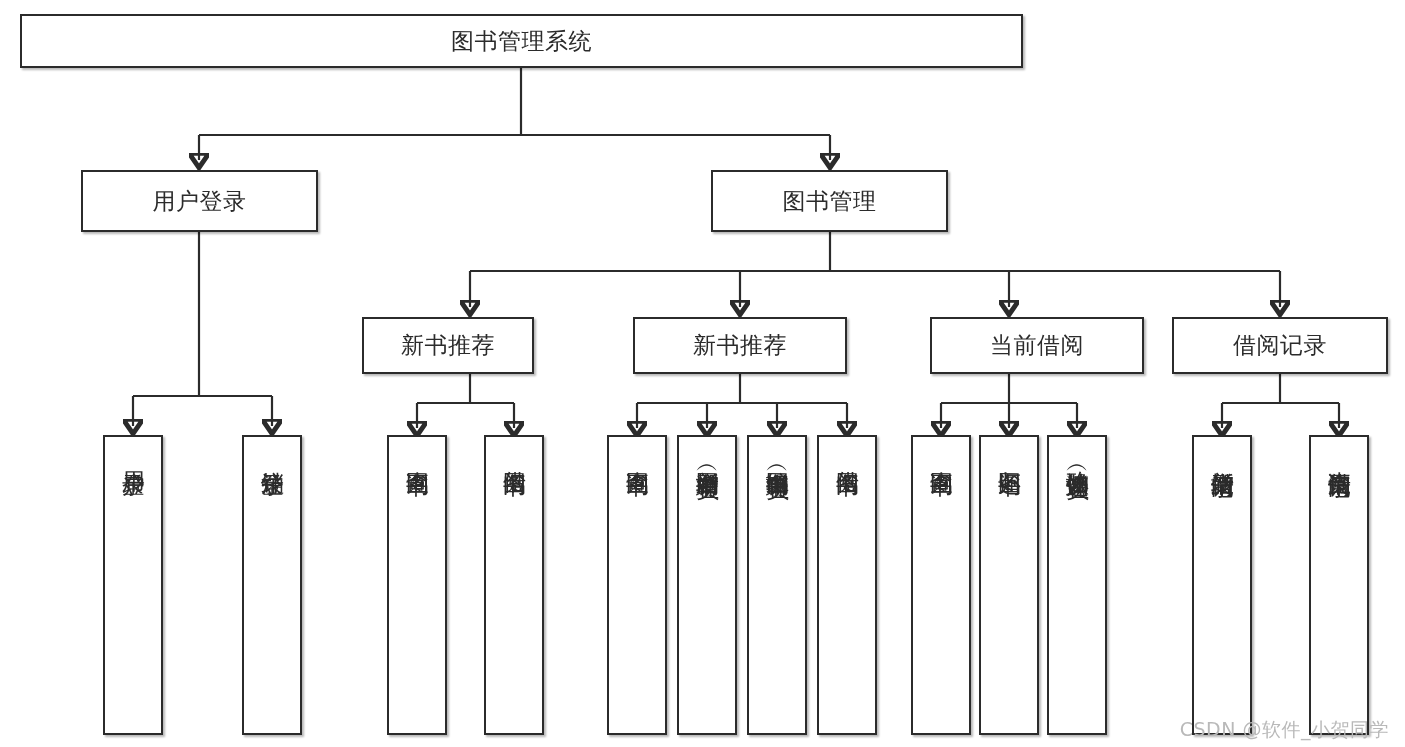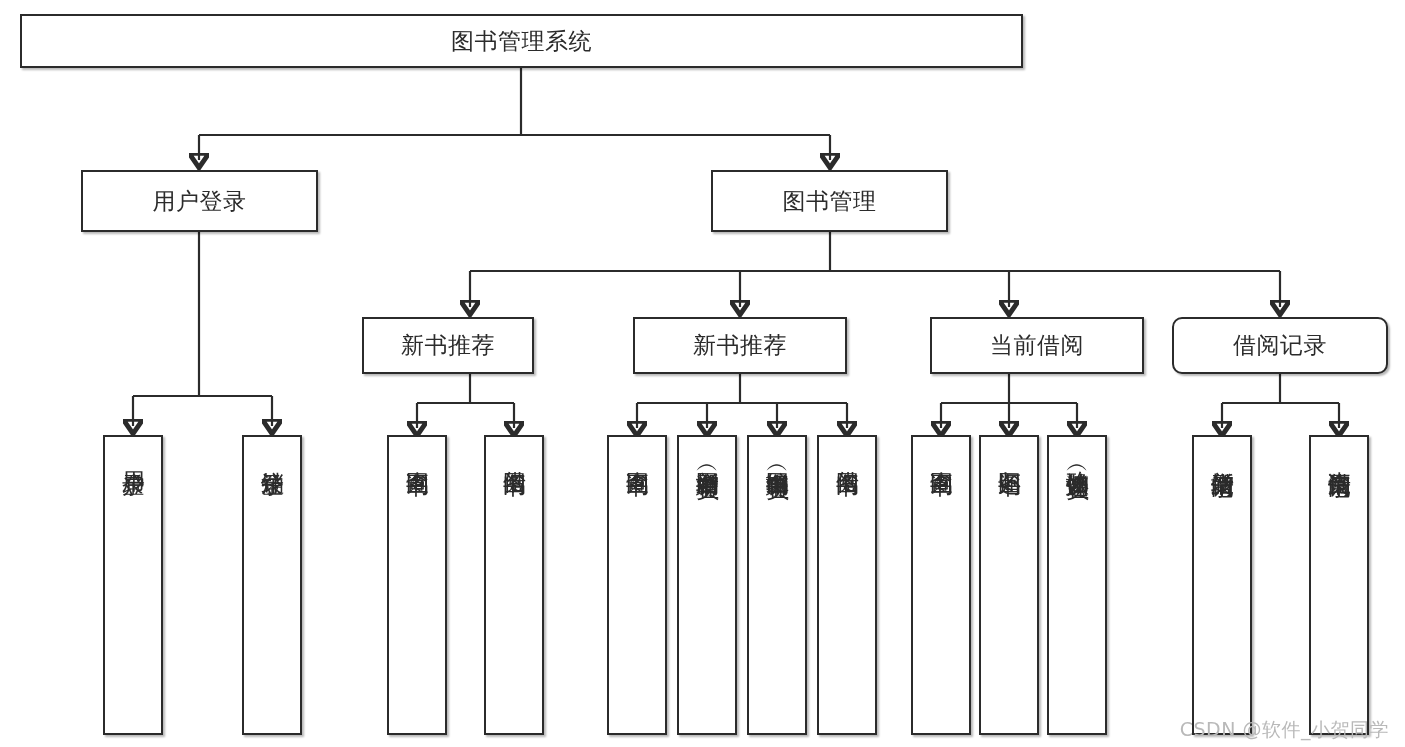--- a/index.html
+++ b/index.html
@@ -151,21 +151,21 @@
   </div>
 
   <div class="node" style="left:633px; top:317px; width:214px; height:57px;">
     <span class="label">新书推荐</span>
   </div>
 
   <div class="node" style="left:902px; top:317px; width:214px; height:57px;margin-left:28px;">
     <span class="label">当前借阅</span>
   </div>
 
-  <div class="node" style="left:1172px; top:317px; width:216px; height:57px;border-radius:10px;">
+  <div class="node" style="left:1172px; top:317px; width:216px; height:57px;">
     <span class="label">借阅记录</span>
   </div>
 
   <div class="node vertical" style="left:103px; top:435px; width:60px; height:300px;">
     <span class="label">用户登录</span>
   </div>
   <div class="node vertical" style="left:242px; top:435px; width:60px; height:300px;">
     <span class="label">注销登录</span>
   </div>
 

